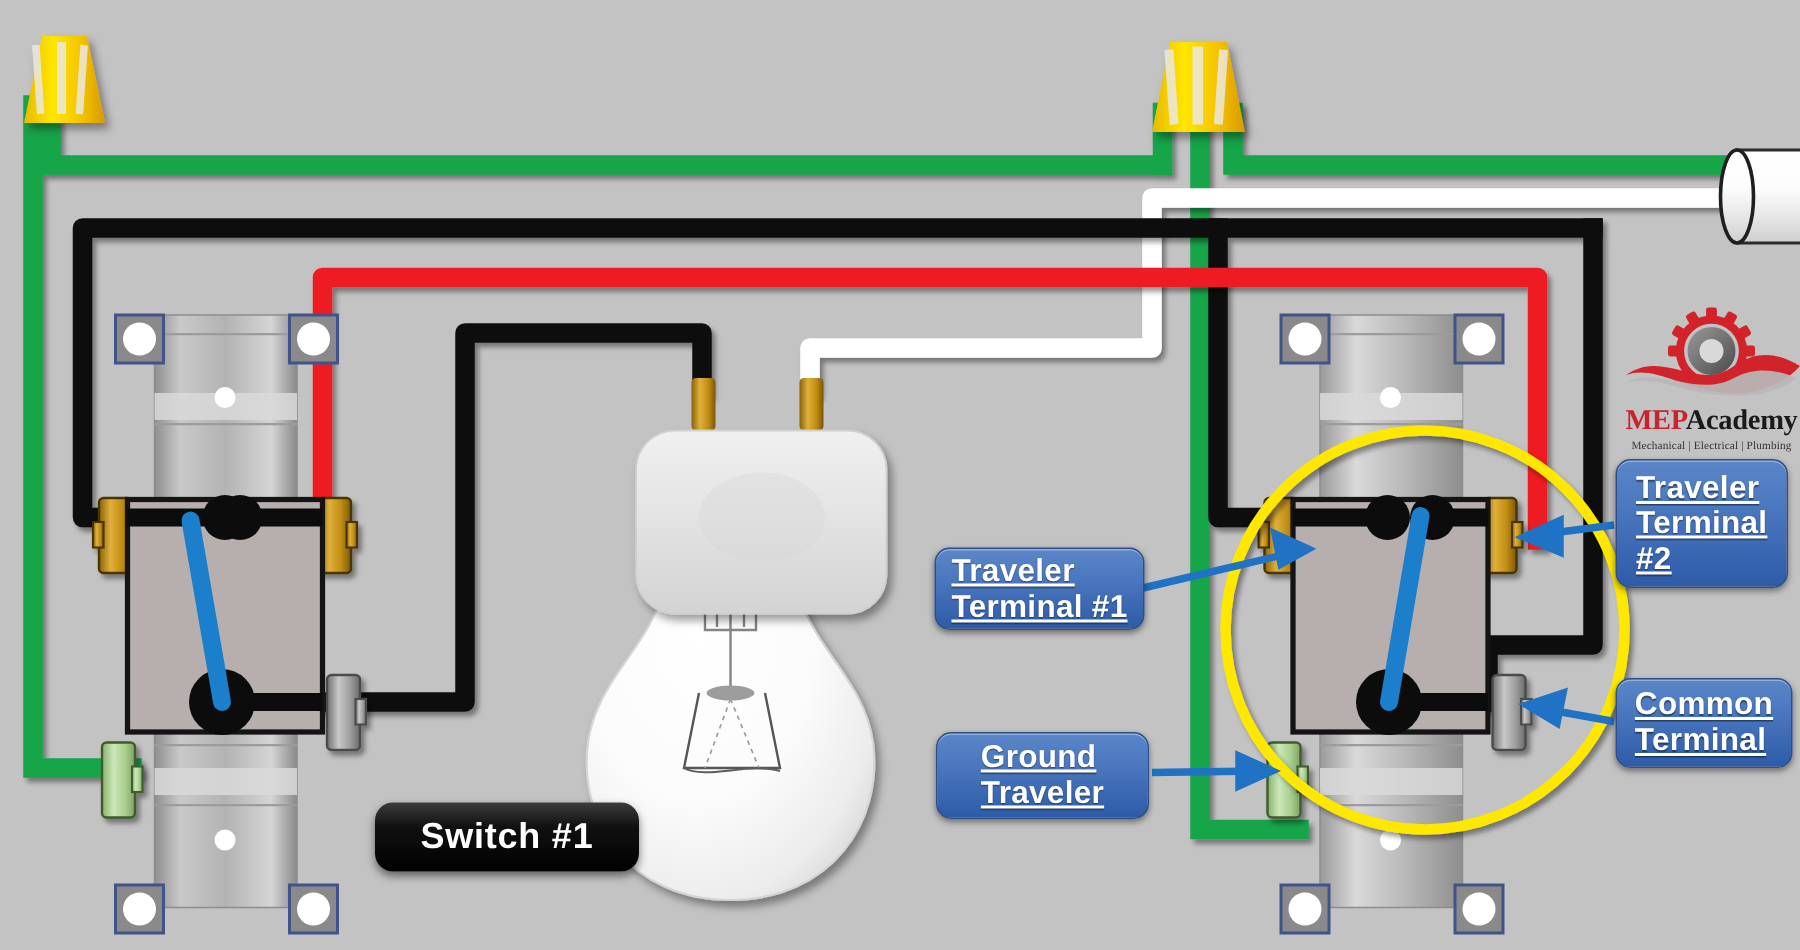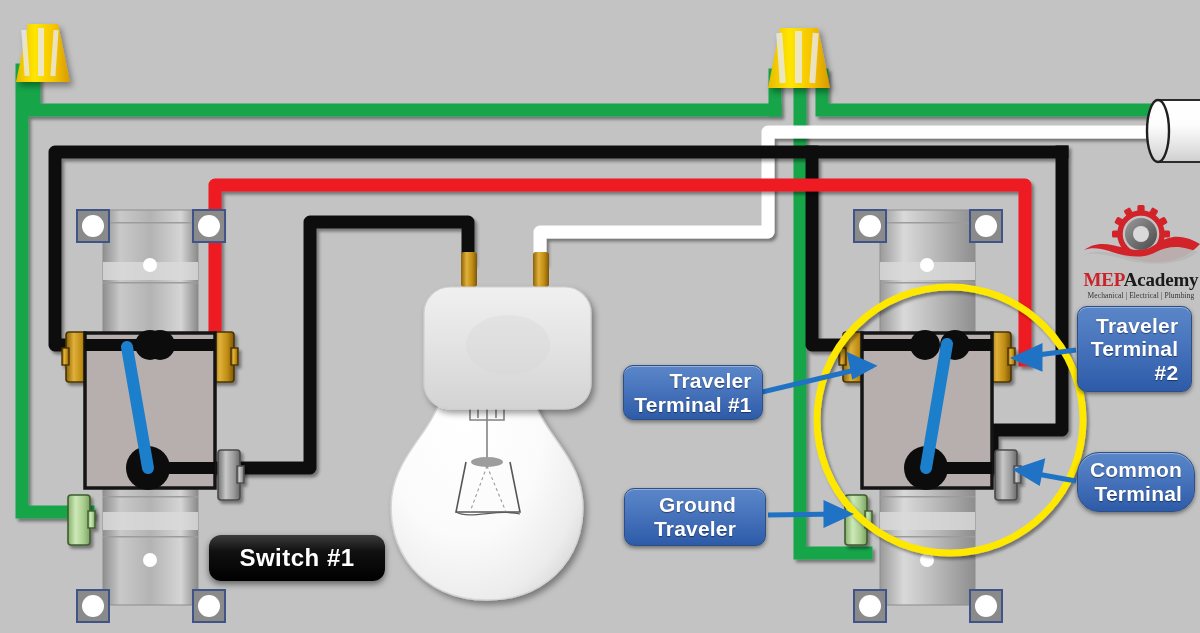--- a/index.html
+++ b/index.html
@@ -14,39 +14,41 @@
 
   
   .callout{
     position:absolute;
     border-radius:10px;
     border:1px solid #2b4f86;
     background:linear-gradient(180deg,#5a86c8 0%,#4a76be 40%,#2e5ba8 100%);
     box-shadow:0 2px 4px rgba(0,0,0,.45), inset 0 1px 0 rgba(255,255,255,.35);
     color:#ffffff;
     display:flex;align-items:center;justify-content:center;
-    text-align:right;
+    text-align:left;
     font-weight:600;
     line-height:1.12;
     letter-spacing:.2px;
     text-shadow:0 1px 1px rgba(0,0,0,.45);
     font-size:21px;
     box-sizing:border-box;
     padding:4px 8px;
     white-space:pre-line;
+    text-decoration:underline;
   }
   .switch-badge{
     position:absolute;
     border-radius:12px;
     background:linear-gradient(180deg,#3c3c3c 0%,#111 35%,#000 100%);
     color:#fff;
     display:flex;align-items:center;justify-content:center;
     font-size:24px;font-weight:600;
     box-shadow:0 3px 6px rgba(0,0,0,.5);
     letter-spacing:.5px;
+    margin-left:41px;
   }
 
   
   .logo{position:absolute;left:1076;top:0;width:130px;text-align:center;}
   .logo-word{font-family:"Liberation Serif", serif;font-size:19px;font-weight:700;color:#1a1a1a;letter-spacing:-.2px;line-height:1;}
   .logo-word .mep{color:#c9232b;}
   .logo-sub{font-family:"Liberation Serif", serif;font-size:7.5px;color:#333;margin-top:2px;letter-spacing:.1px;}
 </style>
 </head>
 <body>
@@ -367,21 +369,21 @@
     <span>Traveler
 Terminal
 #2</span>
   </div>
 
   <div class="callout" style="left:624px;top:488px;width:142px;height:58px;">
     <span>Ground
 Traveler</span>
   </div>
 
-  <div class="callout" style="left:1077px;top:452px;width:118px;height:60px;border-radius:22px;">
+  <div class="callout" style="left:1077px;top:452px;width:118px;height:60px;">
     <span>Common
 Terminal</span>
   </div>
 
   <div class="switch-badge" style="left:209px;top:535px;width:176px;height:46px;">
     <span>Switch #1</span>
   </div>
 
 
 </div>

